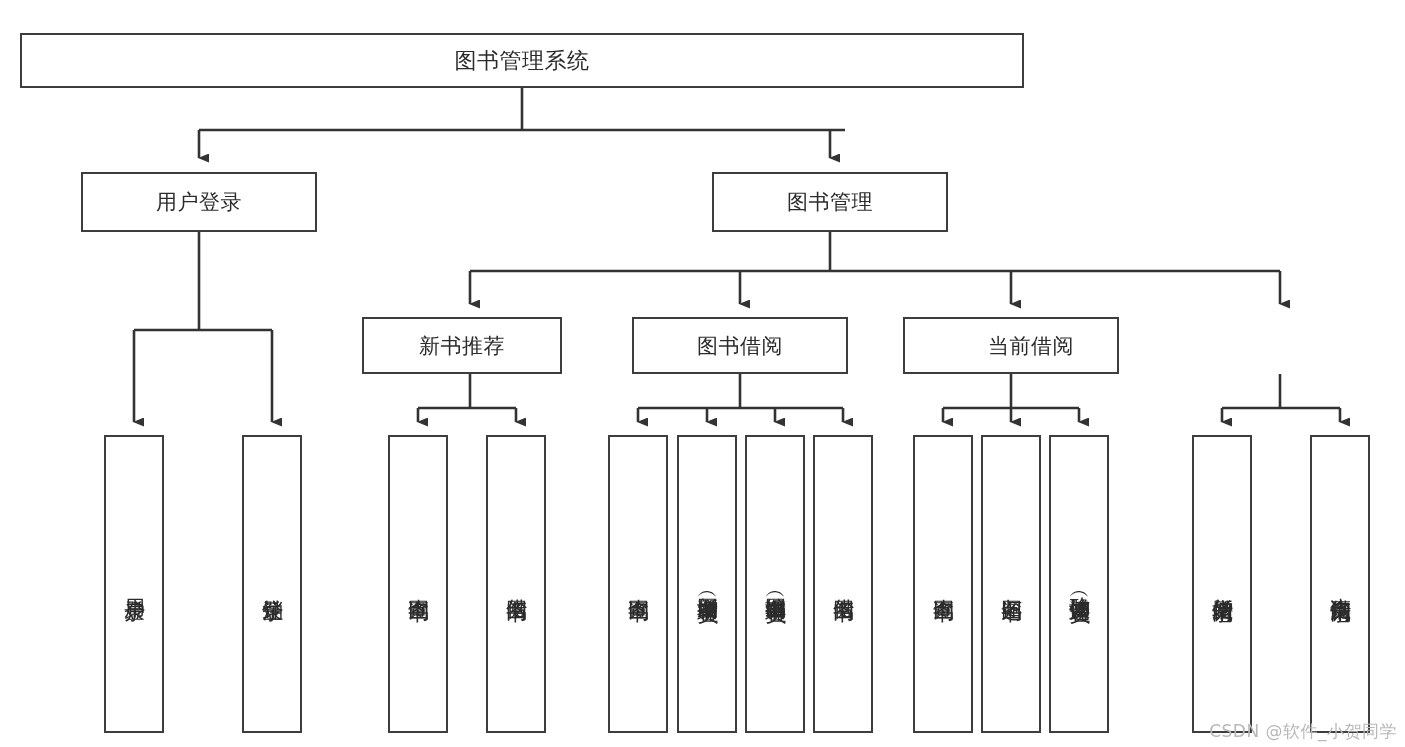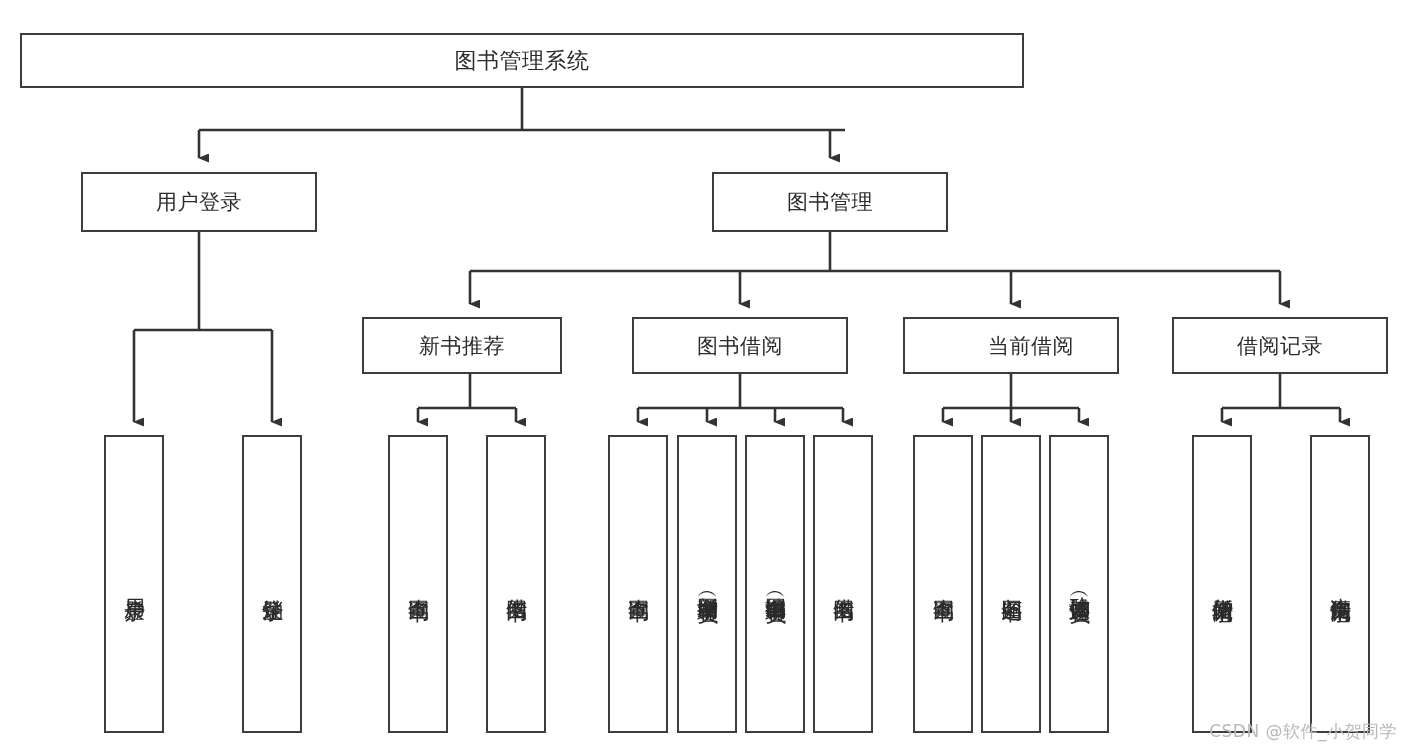--- a/index.html
+++ b/index.html
@@ -142,23 +142,20 @@
 
   <div class="node h" style="left:362px; top:317px; width:200px; height:57px;">
     <span>新书推荐</span>
   </div>
   <div class="node h" style="left:632px; top:317px; width:216px; height:57px;">
     <span>图书借阅</span>
   </div>
   <div class="node h" style="left:903px; top:317px; width:216px; height:57px;padding-left:40px;">
     <span>当前借阅</span>
   </div>
-  <div class="node h" style="left:1172px; top:317px; width:216px; height:57px;">
-    <span>借阅记录</span>
-  </div>
 
   <div class="node v" style="left:104px; top:435px; width:60px; height:298px;">
     <span class="vtext">用户登录</span>
   </div>
   <div class="node v" style="left:242px; top:435px; width:60px; height:298px;">
     <span class="vtext">注销登录</span>
   </div>
   <div class="node v" style="left:388px; top:435px; width:60px; height:298px;">
     <span class="vtext">查询图书</span>
   </div>

